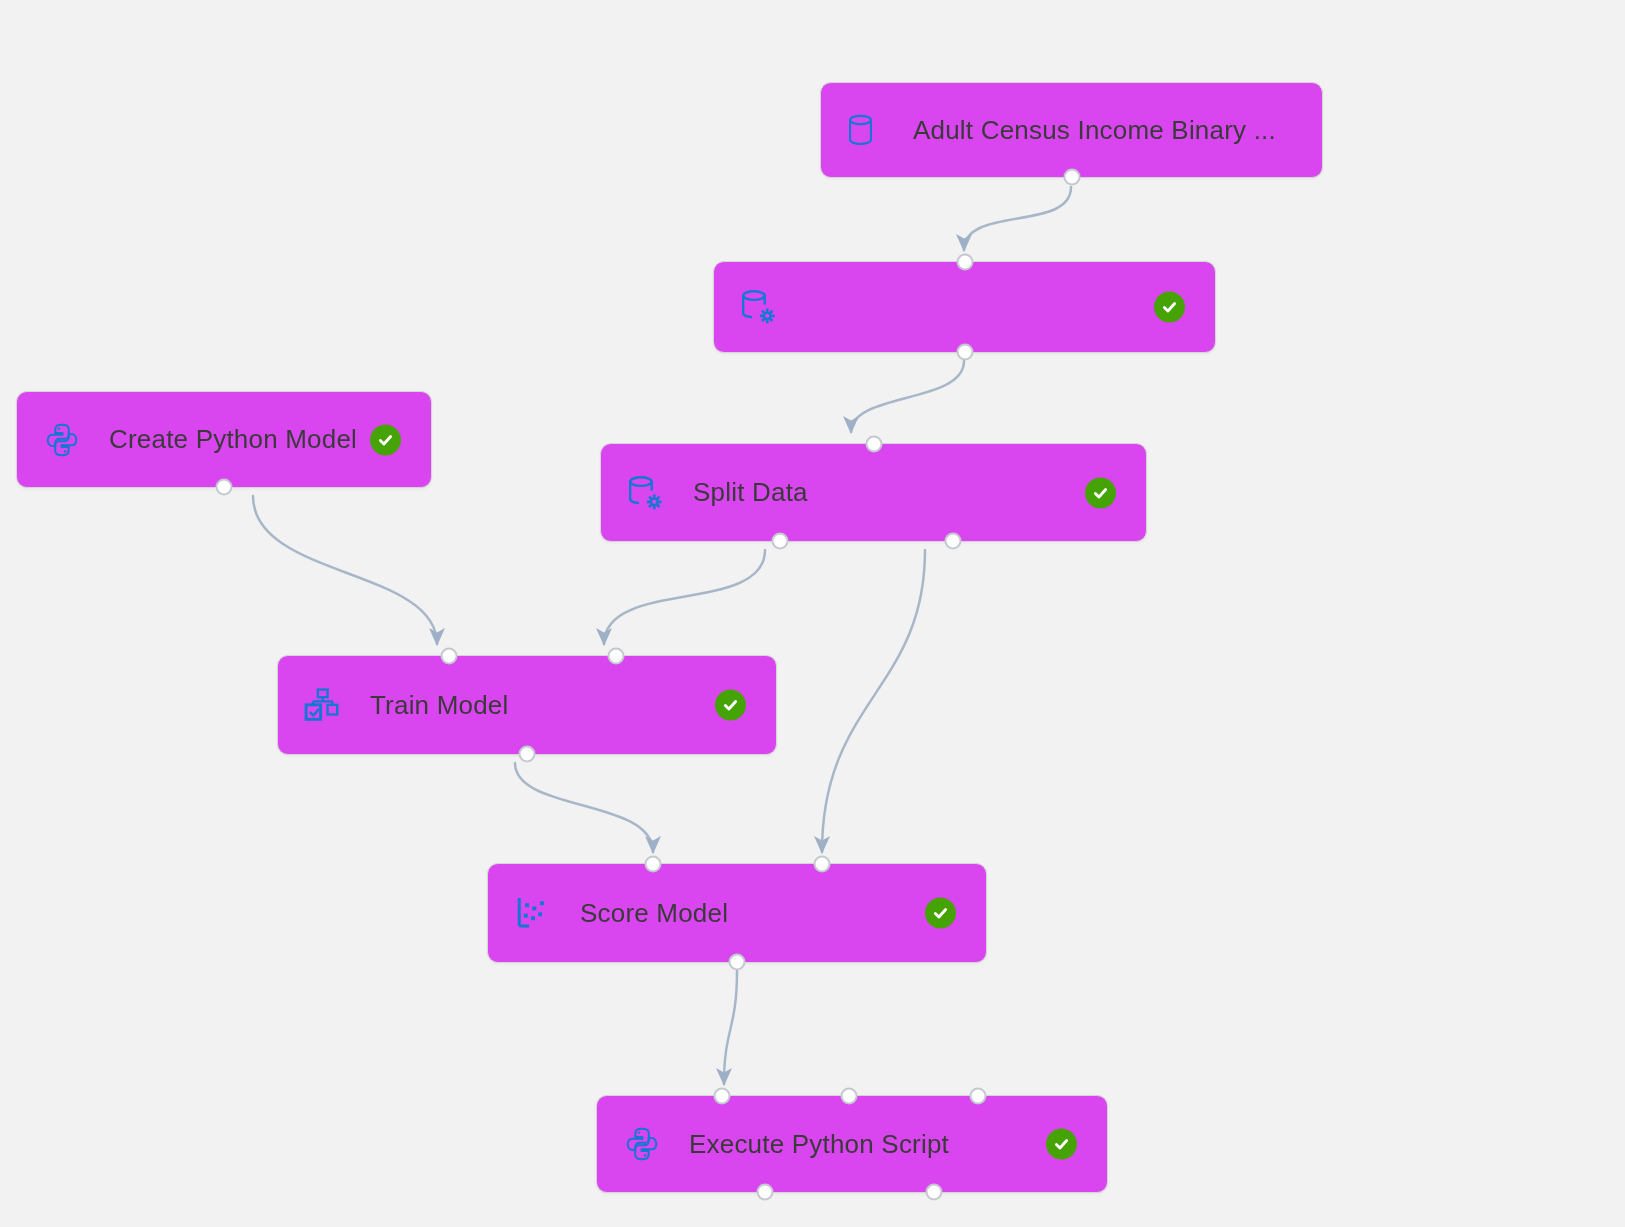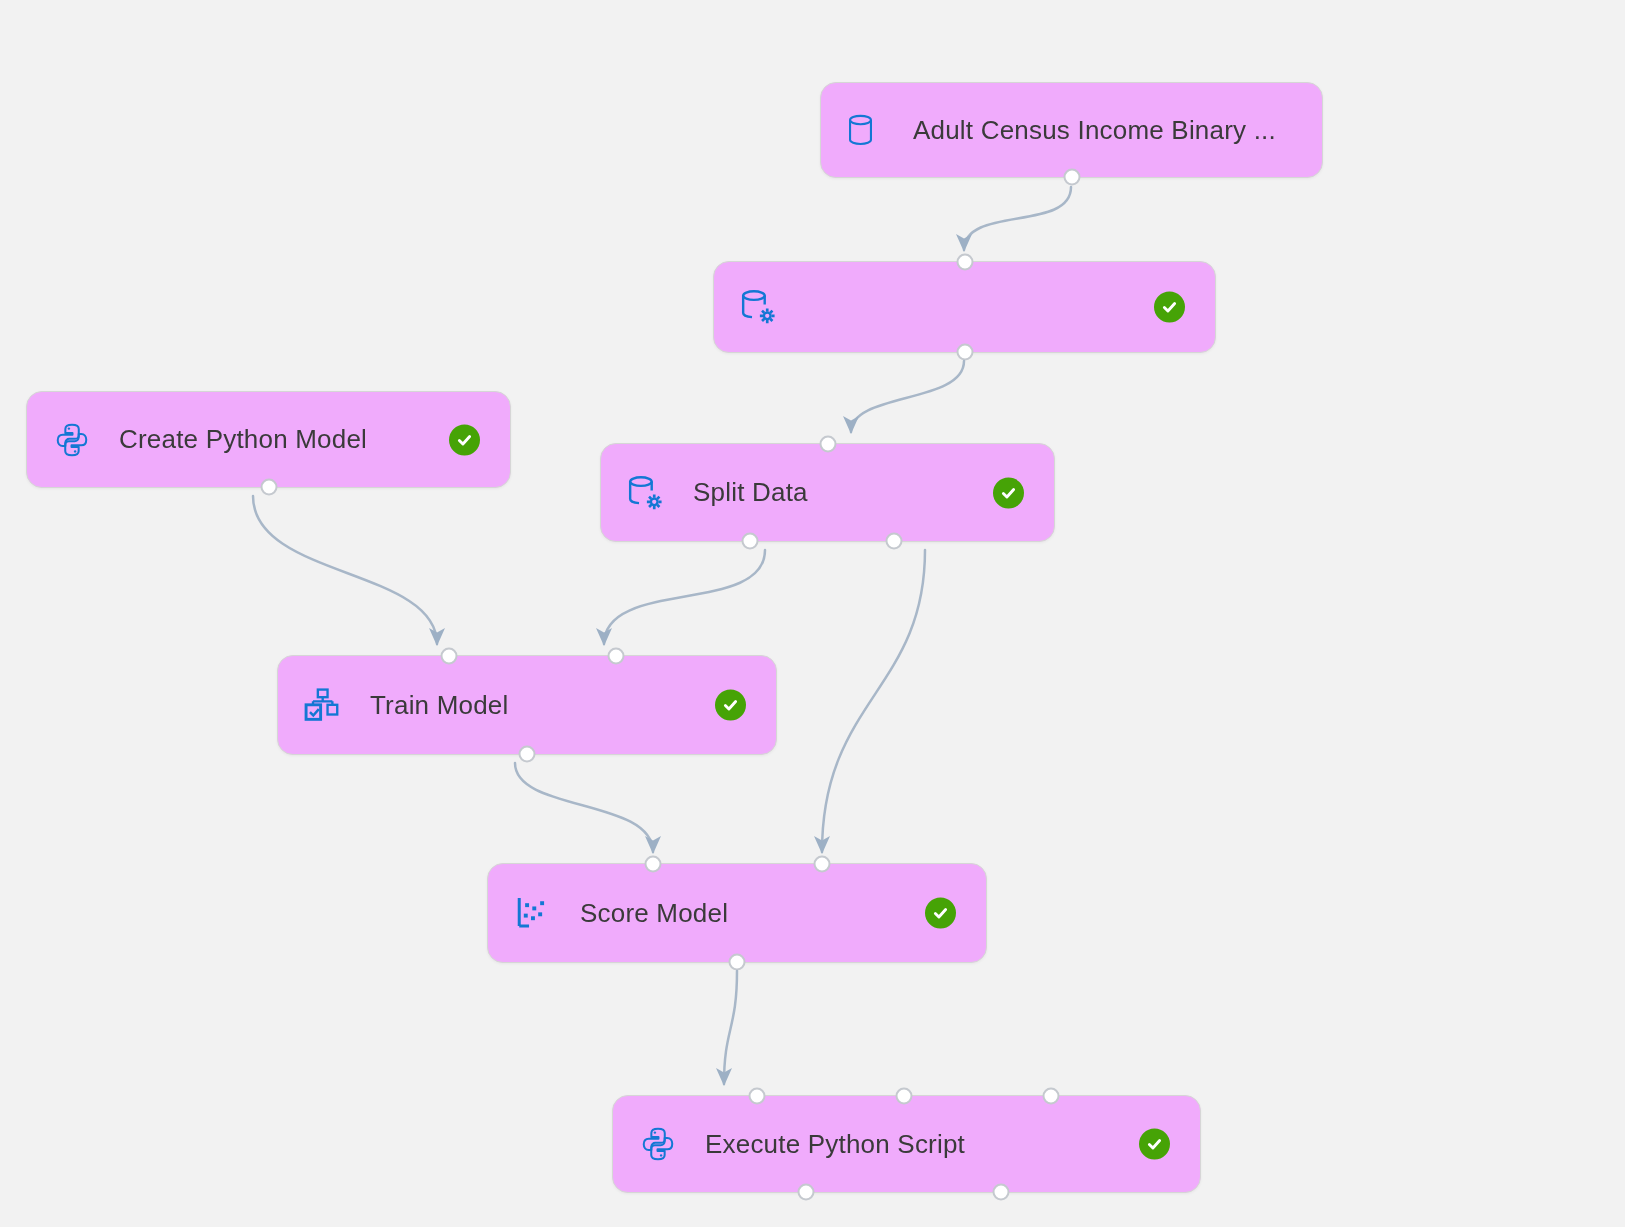--- a/index.html
+++ b/index.html
@@ -10,23 +10,23 @@
     position:relative;
     overflow:hidden;
   }
   #canvas{position:absolute;inset:0;}
   
   #edges{position:absolute;left:0;top:0;z-index:2;pointer-events:none;}
   .edge{fill:none;stroke:#a8b7c8;stroke-width:2.5;stroke-linecap:round;}
   
   .node{
     position:absolute;z-index:1;
-    background:#f0abfc;
+    background:#d946ef;
     border:1.5px solid #d6d6d6;
-    border-radius:16px;
+    border-radius:11px;
     box-shadow:0 1px 3px rgba(0,0,0,0.05);
     display:flex;align-items:center;
     padding-left:26px;
     box-sizing:border-box;
     cursor:move;
   }
   .node-icon{
     flex:0 0 44px;
     display:flex;align-items:center;justify-content:flex-start;
   }
@@ -104,39 +104,39 @@
     </span>
     <span class="status-check">
       <svg viewBox="0 0 24 24" width="19" height="19">
         <path d="M5.5 12.5 L10 17 L18.5 7.5" stroke="#ffffff" stroke-width="3.6" fill="none" stroke-linecap="round" stroke-linejoin="round"></path>
       </svg>
     </span>
     <div class="port port-in" style="left:50%;"></div>
     <div class="port port-out" style="left:50%;"></div>
   </div>
 
-  <div class="node" style="left:26px;top:391px;width:485px;height:97px;">
+  <div class="node" style="left:16px;top:391px;width:416px;height:97px;">
     <span class="node-icon">
       <svg viewBox="0 0 32 32" width="38" height="38" fill="none" stroke="#1377d4" stroke-width="1.7" stroke-linejoin="round">
         <path d="M16 3.2 c-4.8 0 -5.6 1.9 -5.6 3.6 v3.4 h6 v1.3 H8.2 c-2.6 0 -4.2 1.9 -4.2 4.7 s1.6 4.8 4.2 4.8 h2.2 v-2.7 c0 -1.9 1.5 -3.3 3.3 -3.3 h5 c1.8 0 3 -1.2 3 -3 V6.8 c0 -1.7 -0.8 -3.6 -5.7 -3.6 z"></path>
         <path d="M16 28.8 c4.8 0 5.6 -1.9 5.6 -3.6 v-3.4 h-6 v-1.3 h8.2 c2.6 0 4.2 -1.9 4.2 -4.7 s-1.6 -4.8 -4.2 -4.8 h-2.2 v2.7 c0 1.9 -1.5 3.3 -3.3 3.3 h-5 c-1.8 0 -3 1.2 -3 3 v5.2 c0 1.7 0.8 3.6 5.7 3.6 z"></path>
         <circle cx="13.4" cy="6.4" r="1" fill="#1377d4" stroke="none"></circle>
         <circle cx="18.6" cy="25.6" r="1" fill="#1377d4" stroke="none"></circle>
       </svg>
     </span>
     <span class="node-label">Create Python Model</span>
     <span class="status-check">
       <svg viewBox="0 0 24 24" width="19" height="19">
         <path d="M5.5 12.5 L10 17 L18.5 7.5" stroke="#ffffff" stroke-width="3.6" fill="none" stroke-linecap="round" stroke-linejoin="round"></path>
       </svg>
     </span>
     <div class="port port-out" style="left:50%;"></div>
   </div>
 
-  <div class="node" style="left:600px;top:443px;width:455px;height:99px;">
+  <div class="node" style="left:600px;top:443px;width:547px;height:99px;">
     <span class="node-icon">
       <svg viewBox="0 0 30 28" width="38" height="36" fill="none" stroke="#1377d4" stroke-width="1.9">
         <ellipse cx="11" cy="5" rx="8.5" ry="3.4"></ellipse>
         <path d="M2.5 5 V18.7 c0 1.7 3 3.1 7 3.3 M19.5 5 v7"></path>
         <circle cx="21.5" cy="21" r="2.6" stroke-width="1.8"></circle>
         <g stroke-width="2.1">
           <path d="M24.8 21 H27.3 M21.5 24.3 V26.8 M18.2 21 H15.7 M21.5 17.7 V15.2"></path>
           <path d="M23.8 23.3 L25.6 25.1 M19.2 23.3 L17.4 25.1 M19.2 18.7 L17.4 16.9 M23.8 18.7 L25.6 16.9"></path>
         </g>
       </svg>
@@ -191,21 +191,21 @@
     <span class="status-check">
       <svg viewBox="0 0 24 24" width="19" height="19">
         <path d="M5.5 12.5 L10 17 L18.5 7.5" stroke="#ffffff" stroke-width="3.6" fill="none" stroke-linecap="round" stroke-linejoin="round"></path>
       </svg>
     </span>
     <div class="port port-in" style="left:33.2%;"></div>
     <div class="port port-in" style="left:67%;"></div>
     <div class="port port-out" style="left:50%;"></div>
   </div>
 
-  <div class="node" style="left:612px;top:1095px;width:589px;height:98px;">
+  <div class="node" style="left:596px;top:1095px;width:512px;height:98px;">
     <span class="node-icon">
       <svg viewBox="0 0 32 32" width="38" height="38" fill="none" stroke="#1377d4" stroke-width="1.7" stroke-linejoin="round">
         <path d="M16 3.2 c-4.8 0 -5.6 1.9 -5.6 3.6 v3.4 h6 v1.3 H8.2 c-2.6 0 -4.2 1.9 -4.2 4.7 s1.6 4.8 4.2 4.8 h2.2 v-2.7 c0 -1.9 1.5 -3.3 3.3 -3.3 h5 c1.8 0 3 -1.2 3 -3 V6.8 c0 -1.7 -0.8 -3.6 -5.7 -3.6 z"></path>
         <path d="M16 28.8 c4.8 0 5.6 -1.9 5.6 -3.6 v-3.4 h-6 v-1.3 h8.2 c2.6 0 4.2 -1.9 4.2 -4.7 s-1.6 -4.8 -4.2 -4.8 h-2.2 v2.7 c0 1.9 -1.5 3.3 -3.3 3.3 h-5 c-1.8 0 -3 1.2 -3 3 v5.2 c0 1.7 0.8 3.6 5.7 3.6 z"></path>
         <circle cx="13.4" cy="6.4" r="1" fill="#1377d4" stroke="none"></circle>
         <circle cx="18.6" cy="25.6" r="1" fill="#1377d4" stroke="none"></circle>
       </svg>
     </span>
     <span class="node-label">Execute Python Script</span>
     <span class="status-check">

